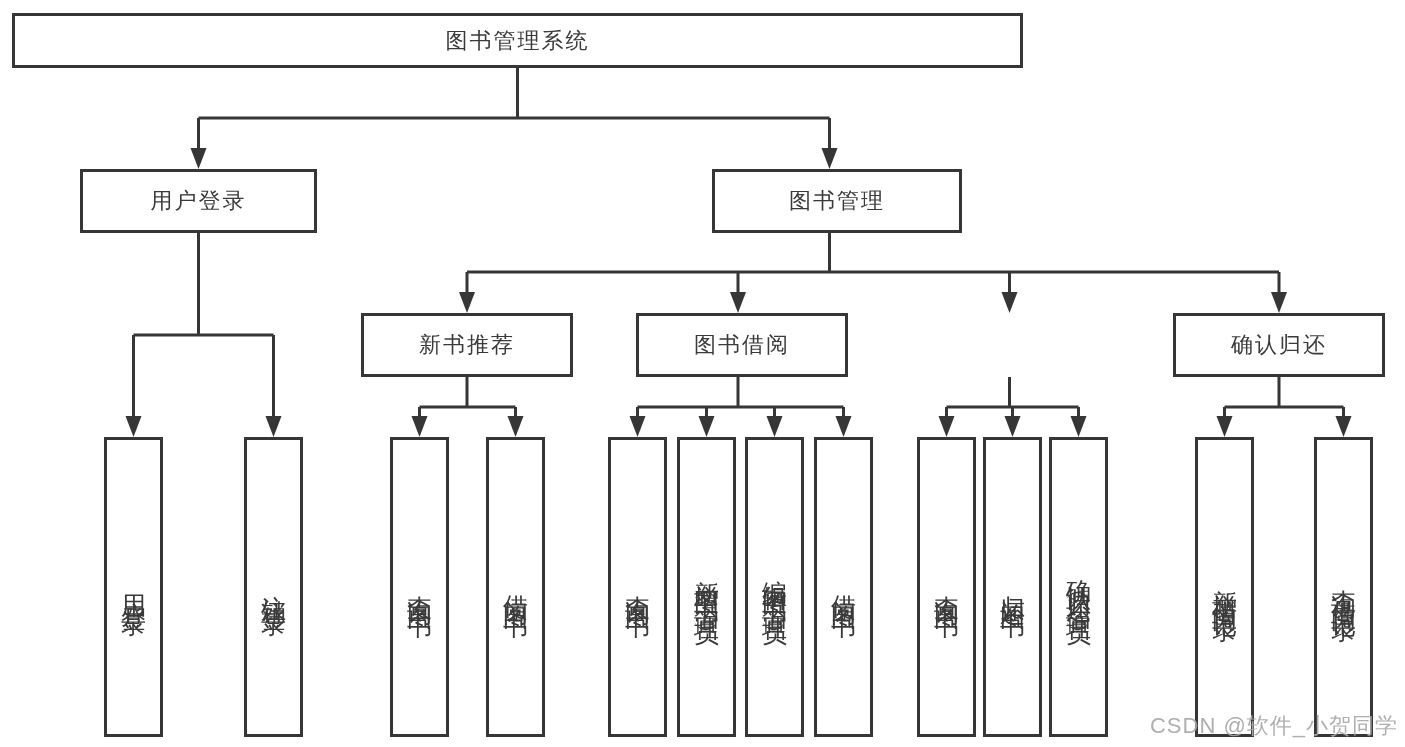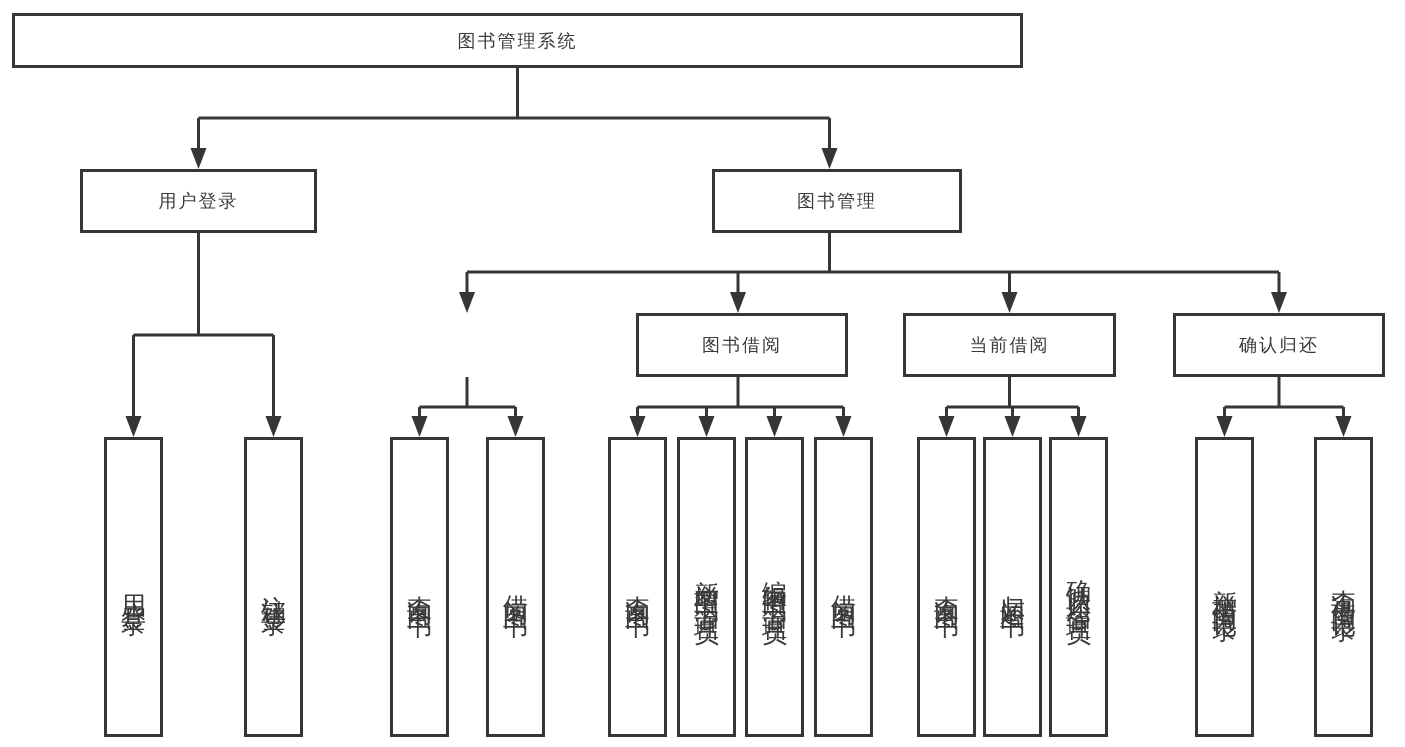--- a/index.html
+++ b/index.html
@@ -6,21 +6,21 @@
   .canvas{
     position:relative;width:1405px;height:747px;background:#ffffff;overflow:hidden;
     font-family:"Liberation Sans","DejaVu Sans",sans-serif;
   }
   .wires{position:absolute;left:0;top:0;width:1405px;height:747px;}
   .node{
     position:absolute;box-sizing:border-box;background:#ffffff;
     border:3px solid #363636;color:#3a3a3a;
     display:flex;align-items:center;justify-content:center;
   }
-  .h-node{font-size:18px;letter-spacing:2px;white-space:nowrap;}
+  .h-node{font-size:22px;letter-spacing:2px;white-space:nowrap;}
   .root{left:12px;top:13px;width:1011px;height:55px;}
   .lvl2{top:169px;height:64px;}
   .lvl3{top:313px;height:64px;}
   .leaf{
     top:437px;width:59px;height:300px;
     writing-mode:vertical-rl;text-orientation:mixed;
     font-size:25px;letter-spacing:6px;line-height:1;
     text-align:center;
   }
   .watermark{
@@ -64,36 +64,37 @@
       <polygon points="1216.5,416 1232.5,416 1224.5,437"></polygon>
       <polygon points="1335.5,416 1351.5,416 1343.5,437"></polygon>
     </g>
   </svg>
 
   <div class="node h-node root">图书管理系统</div>
 
   <div class="node h-node lvl2" style="left:80px;width:237px;">用户登录</div>
   <div class="node h-node lvl2" style="left:712px;width:250px;">图书管理</div>
 
+  <div class="node h-node lvl3" style="left:361px;width:212px;">新书推荐</div>
   <div class="node h-node lvl3" style="left:636px;width:212px;">图书借阅</div>
-  <div class="node h-node lvl3" style="left:903px;width:213px;">当前借阅</div>
   <div class="node h-node lvl3" style="left:1173px;width:212px;">确认归还</div>
 
   <div class="node leaf" style="left:104px;">用户登录</div>
   <div class="node leaf" style="left:244px;">注销登录</div>
 
   <div class="node leaf" style="left:390px;">查询图书</div>
   <div class="node leaf" style="left:486px;">借阅图书</div>
 
   <div class="node leaf" style="left:608px;">查询图书</div>
   <div class="node leaf" style="left:677px;">新增图书（管理员）</div>
   <div class="node leaf" style="left:745px;">编辑图书（管理员）</div>
   <div class="node leaf" style="left:814px;">借阅图书</div>
 
   <div class="node leaf" style="left:917px;">查询图书</div>
   <div class="node leaf" style="left:983px;">归还图书</div>
   <div class="node leaf" style="left:1049px;">确认归还（管理员）</div>
 
   <div class="node leaf" style="left:1195px;">新增借阅记录</div>
   <div class="node leaf" style="left:1314px;">查询借阅记录</div>
 
+  <div class="watermark">CSDN @软件_小贺同学</div>
 
 </div>
 
 </body></html>

